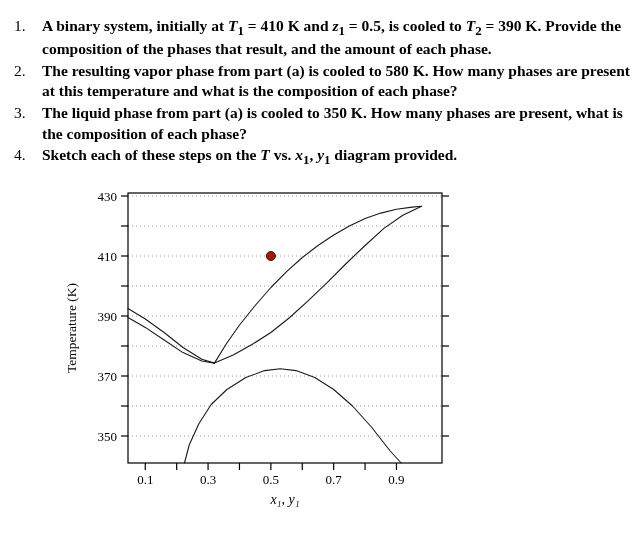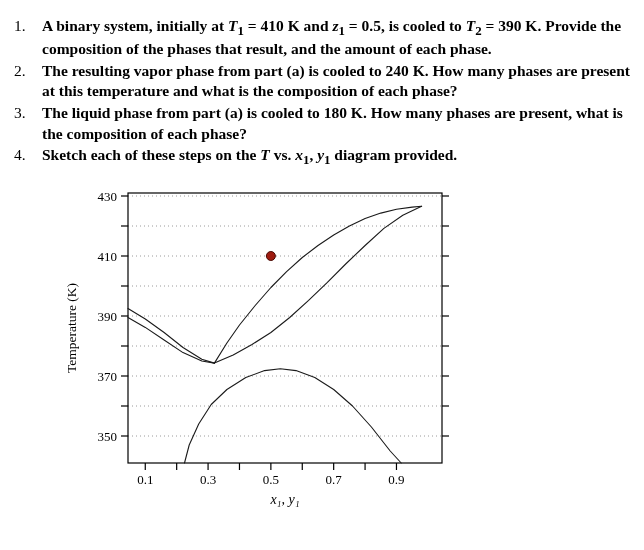--- a/index.html
+++ b/index.html
@@ -25,25 +25,25 @@
 
 <div class="page">
 
   <div class="plist">
     <div class="pitem">
       <span class="pnum">1.</span>
       <span class="ptext">A binary system, initially at <i>T</i><sub>1</sub> = 410 K and <i>z</i><sub>1</sub> = 0.5, is cooled to <i>T</i><sub>2</sub> = 390 K. Provide the composition of the phases that result, and the amount of each phase.</span>
     </div>
     <div class="pitem">
       <span class="pnum">2.</span>
-      <span class="ptext">The resulting vapor phase from part (a) is cooled to 240 K. How many phases are present at this temperature and what is the composition of each phase?</span>
+      <span class="ptext">The resulting vapor phase from part (a) is cooled to 580 K. How many phases are present at this temperature and what is the composition of each phase?</span>
     </div>
     <div class="pitem">
       <span class="pnum">3.</span>
-      <span class="ptext">The liquid phase from part (a) is cooled to 180 K. How many phases are present, what is the composition of each phase?</span>
+      <span class="ptext">The liquid phase from part (a) is cooled to 350 K. How many phases are present, what is the composition of each phase?</span>
     </div>
     <div class="pitem">
       <span class="pnum">4.</span>
       <span class="ptext">Sketch each of these steps on the <i>T</i> vs. <i>x</i><sub>1</sub>, <i>y</i><sub>1</sub> diagram provided.</span>
     </div>
   </div>
 
   <div class="chart-wrap">
     <svg width="420" height="332" viewBox="0 0 420 332">
         <line x1="68" x2="382" y1="255" y2="255" class="grid"></line>

